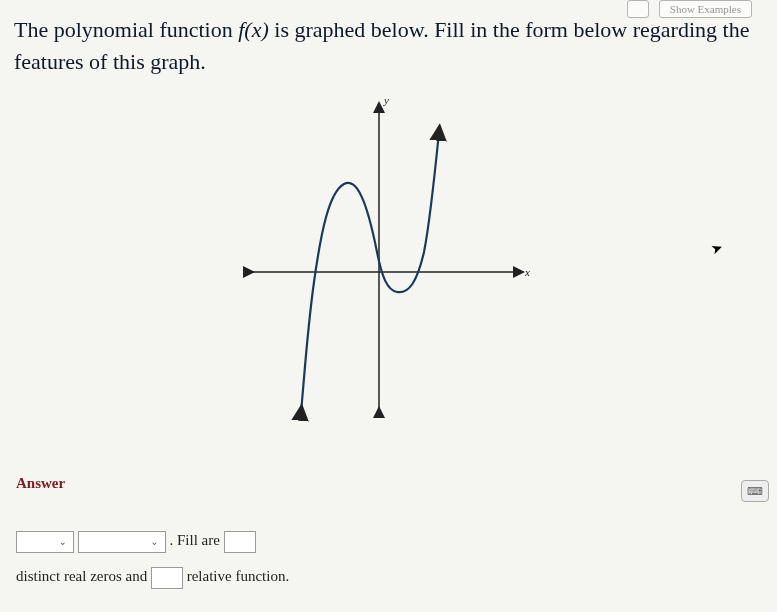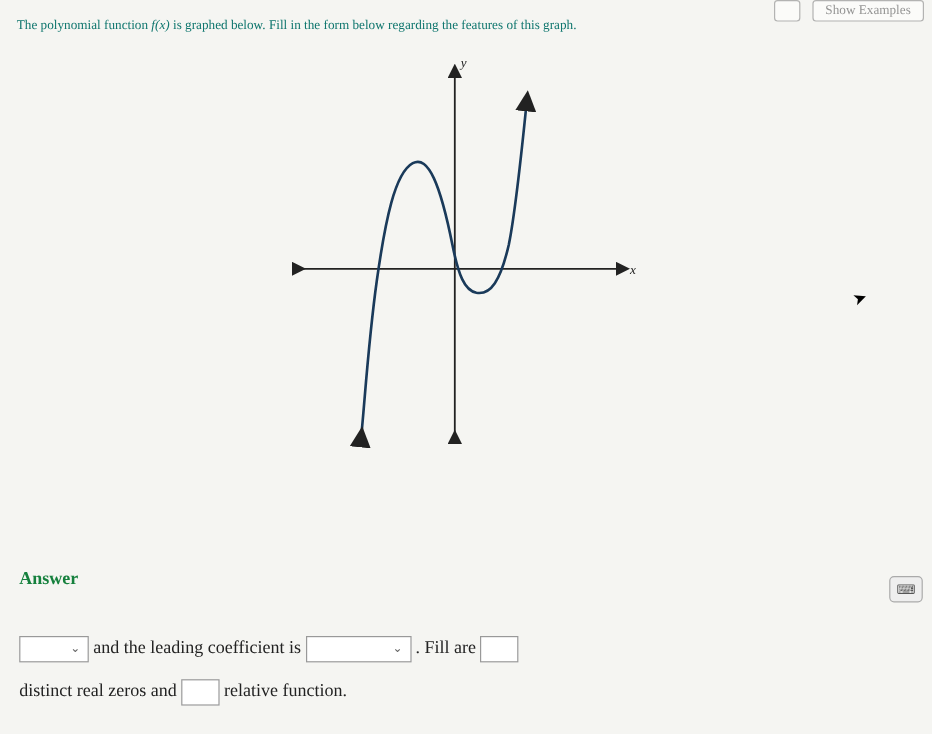--- a/index.html
+++ b/index.html
@@ -16,38 +16,38 @@
       position: relative;
       overflow: hidden;
     }
     
     .top-bar {
       position: absolute;
       top: 0;
       right: 0;
       display: flex;
       gap: 10px;
-      padding: 0 7px 4px 0;
+      padding: 0 25px 4px 0;
     }
     
     .top-btn {
       border: 1px solid #888;
       padding: 2px 10px;
       font-size: 11px;
       background: #fff;
       color: #555;
       border-radius: 3px;
       opacity: 0.6;
     }
     
     .question-text {
       padding: 14px 16px 10px 14px;
-      font-size: 11px;
+      font-size: 22px;
       line-height: 1.45;
-      color: #0f766e;
+      color: #0f172a;
     }
     
     .question-text .fx {
       font-style: italic;
     }
     
     .graph-container {
       display: flex;
       justify-content: center;
       margin-top: 4px;
@@ -70,21 +70,21 @@
     .answer-section {
       position: absolute;
       bottom: 18px;
       left: 16px;
       right: 16px;
     }
     
     .answer-label {
       font-weight: bold;
       font-size: 15px;
-      color: #15803d;
+      color: #7f1d1d;
       margin-bottom: 30px;
     }
     
     .answer-line {
       font-size: 15px;
       color: #222;
       line-height: 2.4;
     }
     
     .dropdown {
@@ -176,21 +176,20 @@
 <div class="cursor">➤</div>
 
 <div class="side-icon">⌨</div>
 
 <div class="answer-section">
   <div class="answer-label">Answer</div>
   <div class="answer-line">
     <span class="dropdown">
         <span class="chev">⌄</span>
       </span>
-    <span> and the leading coefficient is </span>
     <span class="dropdown wide">
         <span class="chev">⌄</span>
       </span>
     <span> . Fill are </span>
     <span class="textbox"></span>
     <br>
     <span>distinct real zeros and </span>
     <span class="textbox"></span>
     <span> relative function.</span>
   </div>

